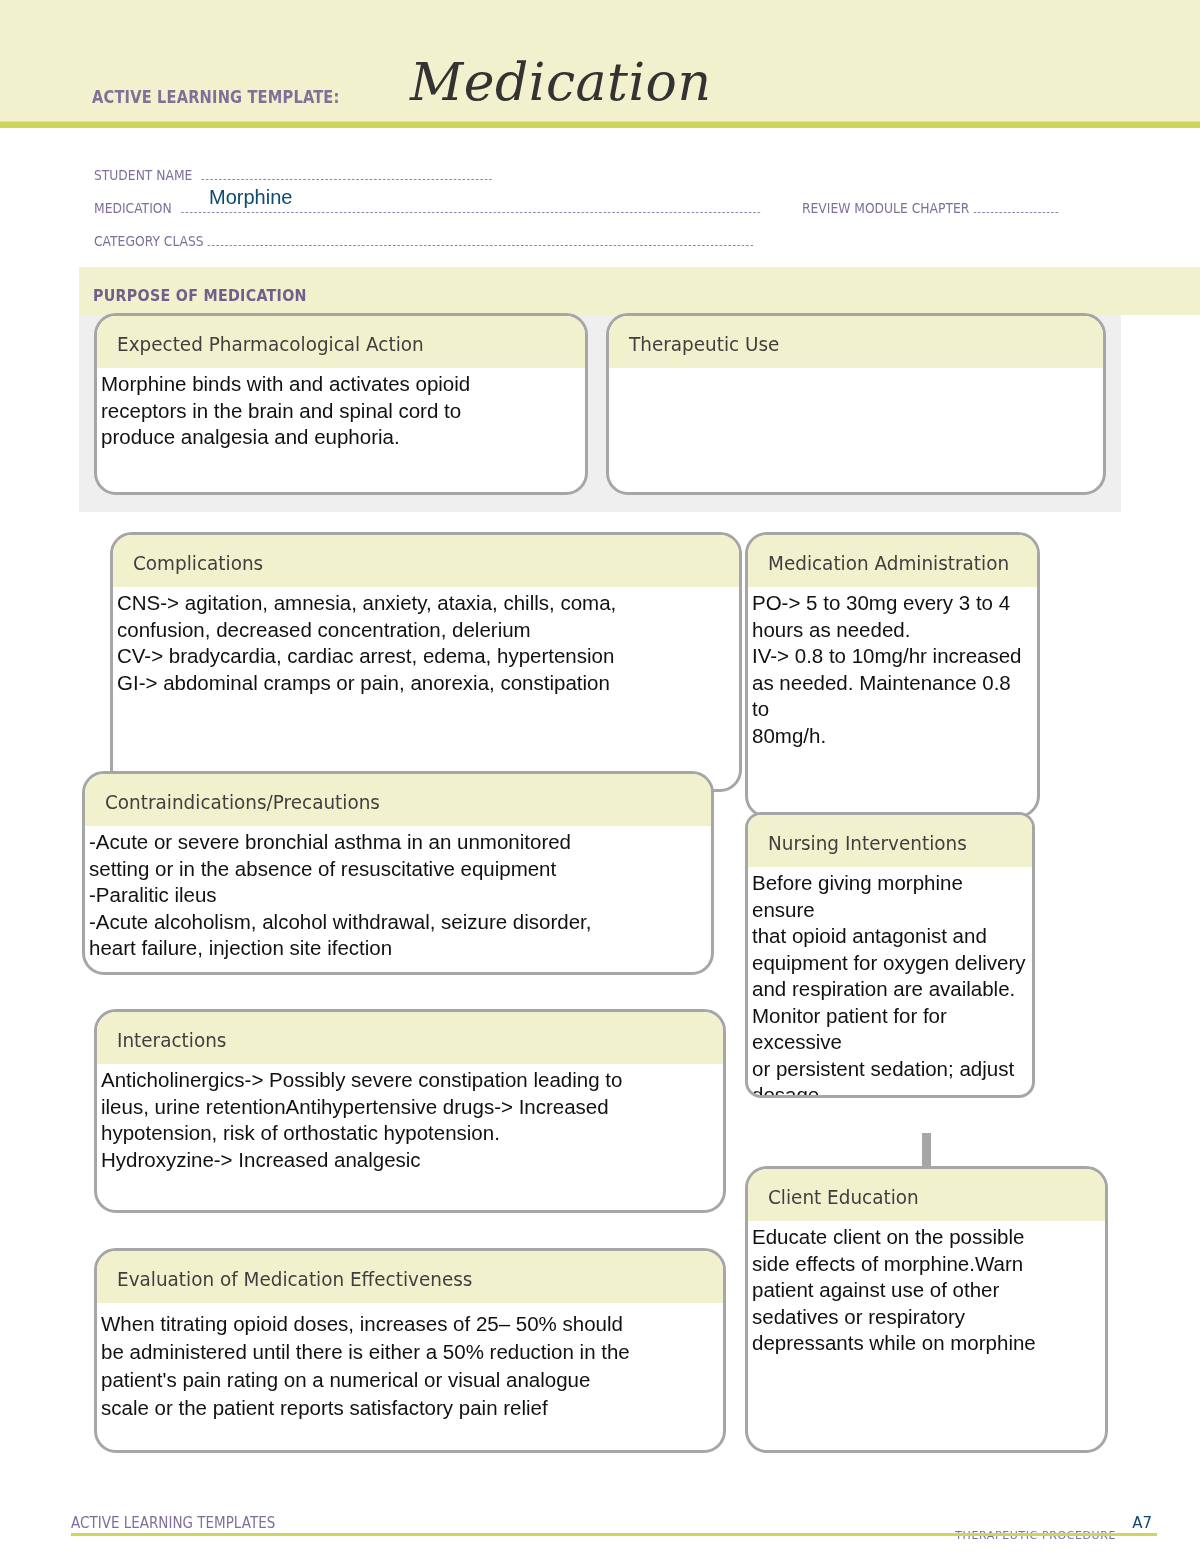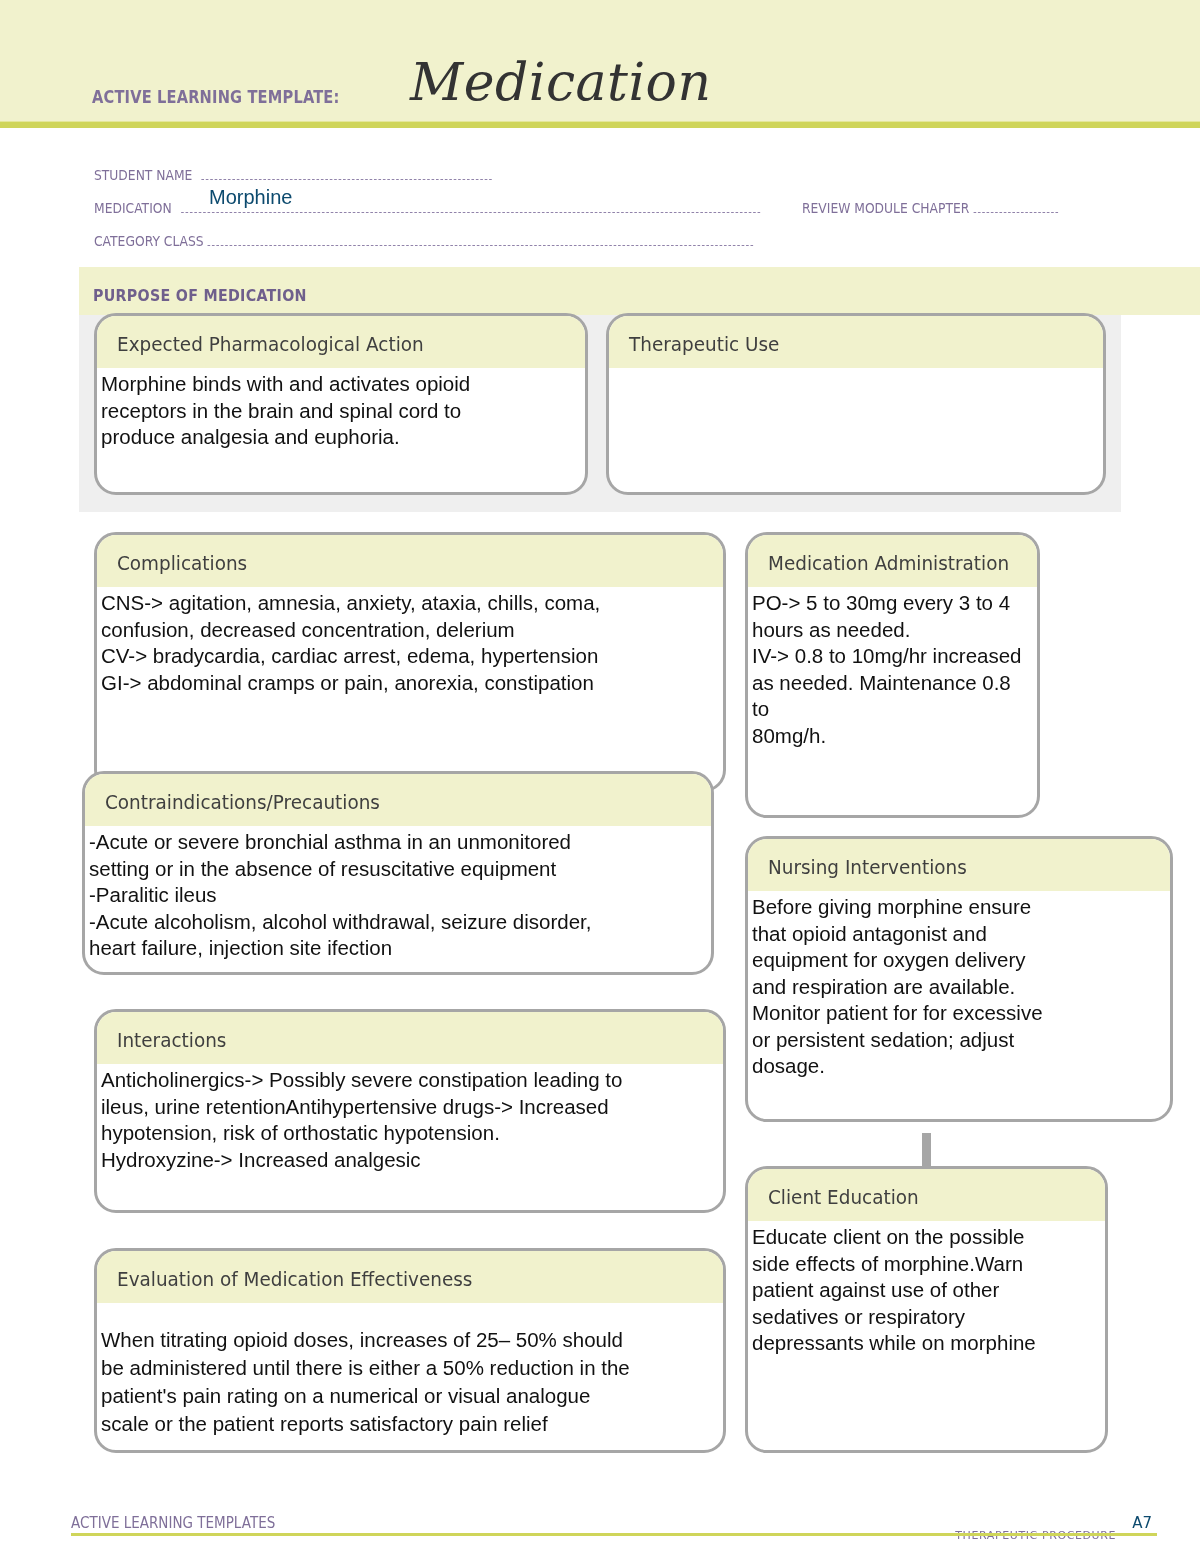--- a/index.html
+++ b/index.html
@@ -71,21 +71,21 @@
 receptors in the brain and spinal cord to
 produce analgesia and euphoria.</div>
 </div>
 
 <div class="box" style="left:606px; top:313px; width:500px; height:182px;">
   <div class="box-head">
       <div class="box-title">Therapeutic Use</div>
     </div>
 </div>
 
-<div class="box" style="left:94px; top:532px; width:632px; height:260px;">
+<div class="box" style="left:110px; top:532px; width:632px; height:260px;">
   <div class="box-head">
       <div class="box-title">Complications</div>
     </div>
   <div class="box-body">CNS-&gt; agitation, amnesia, anxiety, ataxia, chills, coma,
 confusion, decreased concentration, delerium
 CV-&gt; bradycardia, cardiac arrest, edema, hypertension
 GI-&gt; abdominal cramps or pain, anorexia, constipation</div>
 </div>
 
 <div class="box" style="left:745px; top:532px; width:295px; height:286px;">
@@ -103,21 +103,21 @@
   <div class="box-head">
       <div class="box-title">Contraindications/Precautions</div>
     </div>
   <div class="box-body">-Acute or severe bronchial asthma in an unmonitored
 setting or in the absence of resuscitative equipment
 -Paralitic ileus
 -Acute alcoholism, alcohol withdrawal, seizure disorder,
 heart failure, injection site ifection</div>
 </div>
 
-<div class="box" style="left:745px; top:836px; width:428px; height:286px;">
+<div class="box" style="left:745px; top:812px; width:290px; height:286px;border-radius:16px;">
   <div class="box-head">
       <div class="box-title">Nursing Interventions</div>
     </div>
   <div class="box-body">Before giving morphine ensure
 that opioid antagonist and
 equipment for oxygen delivery
 and respiration are available.
 Monitor patient for for excessive
 or persistent sedation; adjust
 dosage.</div>
@@ -143,21 +143,21 @@
 side effects of morphine.Warn
 patient against use of other
 sedatives or respiratory
 depressants while on morphine</div>
 </div>
 
 <div class="box" style="left:94px; top:1248px; width:632px; height:205px;">
   <div class="box-head">
       <div class="box-title">Evaluation of Medication Effectiveness</div>
     </div>
-  <div class="box-body" style="line-height:28px; padding-top:23px;">When titrating opioid doses, increases of 25–  50% should
+  <div class="box-body" style="line-height:28px; padding-top:7px;">When titrating opioid doses, increases of 25–  50% should
 be administered until there is either a 50% reduction in the
 patient's pain rating on a numerical or visual analogue
 scale or the patient reports satisfactory pain relief</div>
 </div>
 
 <div class="footer-left">ACTIVE LEARNING TEMPLATES</div>
 <div class="footer-right">THERAPEUTIC PROCEDURE</div>
 <div class="footer-page">A7</div>
 <div class="footer-rule"></div>
 

